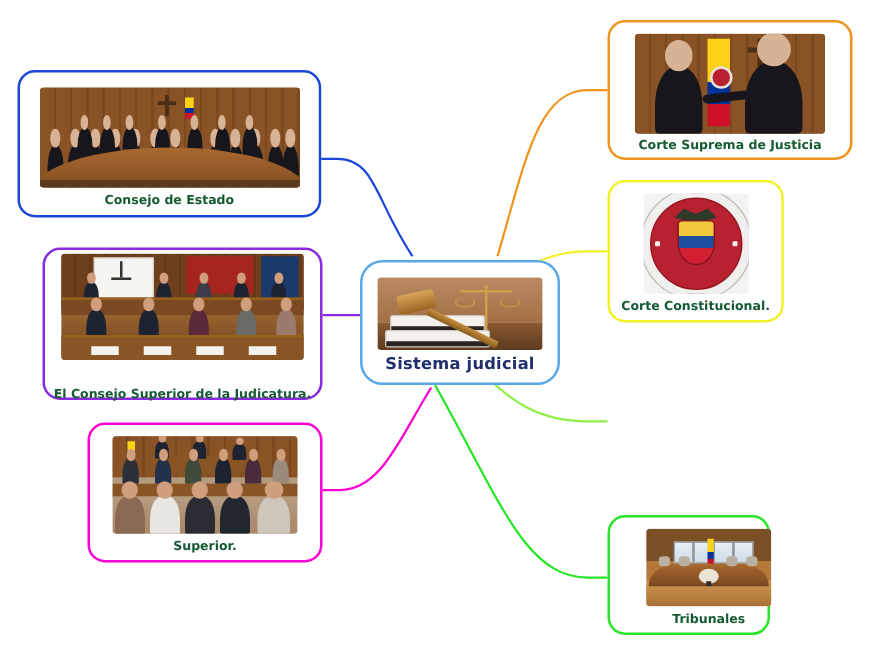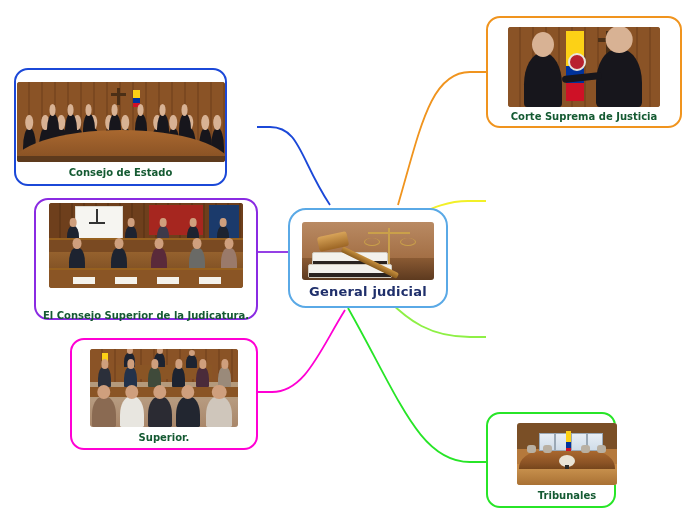--- a/index.html
+++ b/index.html
@@ -45,21 +45,21 @@
     left:288px;top:208px;width:160px;height:100px;
     border-color:#5aa9e6;border-width:2px;border-radius:18px;
     z-index:5;
   }
   #central .thumb{width:132px;height:58px;margin-top:5px;}
   #central .caption{
     color:#1f2f6b;font-size:13px;margin-top:5px;letter-spacing:.2px;
   }
 
   
-  #n-consejo-estado{left:14px;top:68px;width:213px;height:118px;border-color:#1b48d8;}
+  #n-consejo-estado{left:14px;top:56px;width:243px;height:118px;border-color:#1b48d8;}
   #n-consejo-estado .thumb{width:208px;height:80px;margin-top:5px;}
   #n-consejo-estado .caption{font-size:10px;margin-top:5px;}
 
   #n-judicatura{left:34px;top:198px;width:224px;height:122px;border-color:#8a2be2;}
   #n-judicatura .thumb{width:194px;height:85px;margin-top:5px;}
   #n-judicatura .caption{font-size:10px;margin-top:22px;}
 
   #n-juzgados{left:70px;top:338px;width:188px;height:112px;border-color:#ff00d4;}
   #n-juzgados .thumb{width:148px;height:78px;margin-top:4px;}
   #n-juzgados .caption{font-size:10px;margin-top:5px;}
@@ -216,21 +216,21 @@
             <div class="edge"></div>
           </div>
         <div class="gv-book" style="left:6px;top:42px;width:82px;height:12px;">
             <div class="edge"></div>
           </div>
 
         <div class="gv-head" style="left:16px;top:12px;width:30px;height:15px;transform:rotate(-12deg);"></div>
         <div class="gv-handle" style="left:40px;top:24px;width:62px;height:6px;transform:rotate(26deg);"></div>
       </div>
     </div>
-    <div class="caption">General judicial</div>
+    <div class="caption">Sistema judicial</div>
   </div>
 
   <div class="node" id="n-consejo-estado" style="border-color: rgb(27, 72, 216);">
     <div class="thumb">
       <div class="pic">
         <div class="wood"></div>
         <div class="cross-v" style="left:100px;top:6px;width:3px;height:17px;"></div>
         <div class="cross-h" style="left:94px;top:11px;width:15px;height:3px;"></div>
         <div class="flag" style="left:116px;top:8px;width:7px;height:17px;"></div>
 
@@ -340,20 +340,33 @@
         <div class="cross-v" style="left:98px;top:4px;width:4px;height:26px;"></div>
         <div class="cross-h" style="left:90px;top:11px;width:20px;height:4px;"></div>
         <div class="robe" style="left:16px;width:38px;height:54px;"></div>
         <div class="robe" style="left:88px;width:46px;height:58px;"></div>
         <div style="position:absolute;left:54px;bottom:26px;width:40px;height:7px;background:#17161c;border-radius:4px;transform:rotate(-6deg);"></div>
       </div>
     </div>
     <div class="caption">Corte Suprema de Justicia</div>
   </div>
 
+  <div class="node" id="n-corte-constitucional" style="border-color: rgb(242, 240, 40);">
+    <div class="thumb">
+      <div class="pic">
+        <div class="seal">
+          <div class="seal-bird"></div>
+          <div class="seal-shield"></div>
+          <div class="seal-dot" style="left:4px;top:35px;"></div>
+          <div class="seal-dot" style="right:4px;top:35px;"></div>
+        </div>
+      </div>
+    </div>
+    <div class="caption">Corte Constitucional.</div>
+  </div>
 
 
   <div class="node" id="n-tribunales" style="border-color: rgb(39, 229, 39);">
     <div class="thumb">
       <div class="pic">
         <div style="position:absolute;inset:0;background:linear-gradient(180deg,#7a4f26 0 42%,#b5793c 42% 66%,#c88a46 66% 100%);"></div>
         <div class="window" style="left:22px;top:10px;width:14px;height:16px;"></div>
         <div class="window" style="left:38px;top:10px;width:14px;height:16px;"></div>
         <div class="window" style="left:54px;top:10px;width:14px;height:16px;"></div>
         <div class="window" style="left:70px;top:10px;width:14px;height:16px;"></div>

